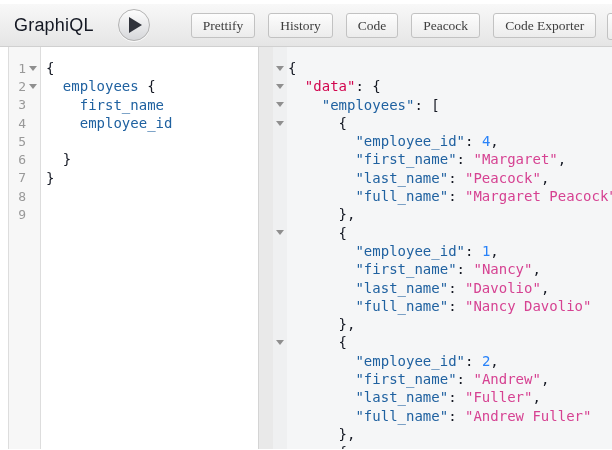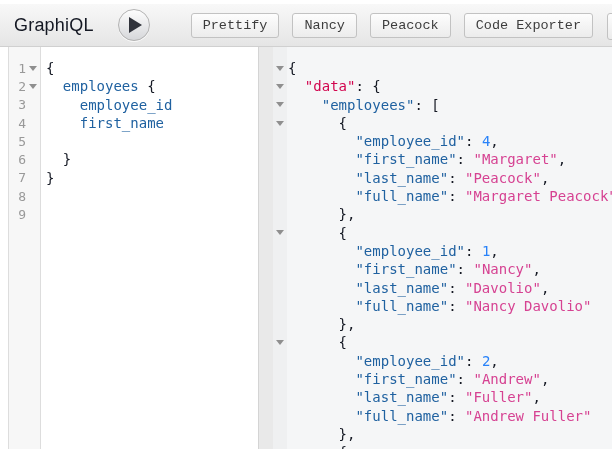--- a/index.html
+++ b/index.html
@@ -14,21 +14,21 @@
           display:flex;align-items:center;padding-left:14px;overflow:visible;}
   .app-title{font-size:18px;color:#141823;letter-spacing:.2px;}
   .execute-btn{margin-left:24px;width:32px;height:32px;border-radius:50%;
           background:linear-gradient(#fdfdfd,#d6d7da);
           border:1px solid #b3b3b3;box-sizing:border-box;cursor:pointer;
           display:flex;align-items:center;justify-content:center;flex:0 0 auto;
           box-shadow:0 1px 0 rgba(255,255,255,.7);}
   .play-tri{width:0;height:0;border-top:8px solid transparent;border-bottom:8px solid transparent;
           border-left:13px solid #30333b;margin-left:4px;}
   .toolbar-btns{display:flex;gap:13px;margin-left:41px;align-items:center;}
-  .tbtn{font-family:Liberation Mono, monospace;font-size:13.5px;color:#3d3d3d;
+  .tbtn{font-family:Liberation Serif, serif;font-size:13.5px;color:#3d3d3d;
         background:linear-gradient(#fdfdfd,#ececec);
         border:1px solid #c2c2c2;border-radius:3px;padding:4px 11px;cursor:pointer;
         white-space:nowrap;line-height:15px;}
   .tbtn-partial{position:absolute;left:607px;top:9px;width:40px;height:25px;
         background:linear-gradient(#fdfdfd,#ececec);border:1px solid #c2c2c2;border-radius:3px;}
 
   
   .main{display:flex;height:402px;width:612px;}
   .left-strip{flex:0 0 8px;background:#fff;border-right:1px solid #dddddd;}
   .q-gutter{flex:0 0 31px;background:#f7f7f7;border-right:1px solid #dddddd;
@@ -64,21 +64,22 @@
 
   <div class="topbar">
     <div class="app-title">GraphiQL</div>
 
     <div class="execute-btn">
       <div class="play-tri"></div>
     </div>
 
     <div class="toolbar-btns">
       <button class="tbtn">Prettify</button>
-      <button class="tbtn">Nancy</button>
+      <button class="tbtn">History</button>
+      <button class="tbtn">Code</button>
       <button class="tbtn">Peacock</button>
       <button class="tbtn">Code Exporter</button>
     </div>
 
     <div class="tbtn-partial"></div>
   </div>
 
   <div class="main">
     <div class="left-strip"></div>
 
@@ -121,22 +122,22 @@
         </div>
         <div class="g-row">
           <span class="g-num">9</span>
           <span class="g-fold"></span>
         </div>
       </div>
 
     <div class="q-code cm">
         <div class="cm-line"><span class="tk-p">{</span></div>
         <div class="cm-line"><span class="tk-ws">  </span><span class="tk-field">employees</span><span class="tk-p"> {</span></div>
+        <div class="cm-line"><span class="tk-ws">    </span><span class="tk-field">first_name</span></div>
         <div class="cm-line"><span class="tk-ws">    </span><span class="tk-field">employee_id</span></div>
-        <div class="cm-line"><span class="tk-ws">    </span><span class="tk-field">first_name</span></div>
         <div class="cm-line"><span class="tk-ws">    </span></div>
         <div class="cm-line"><span class="tk-ws">  </span><span class="tk-p">}</span></div>
         <div class="cm-line"><span class="tk-p">}</span></div>
         <div class="cm-line"></div>
       </div>
 
     <div class="pane-divider"></div>
 
     <div class="r-gutter">
         <div class="g-row">

